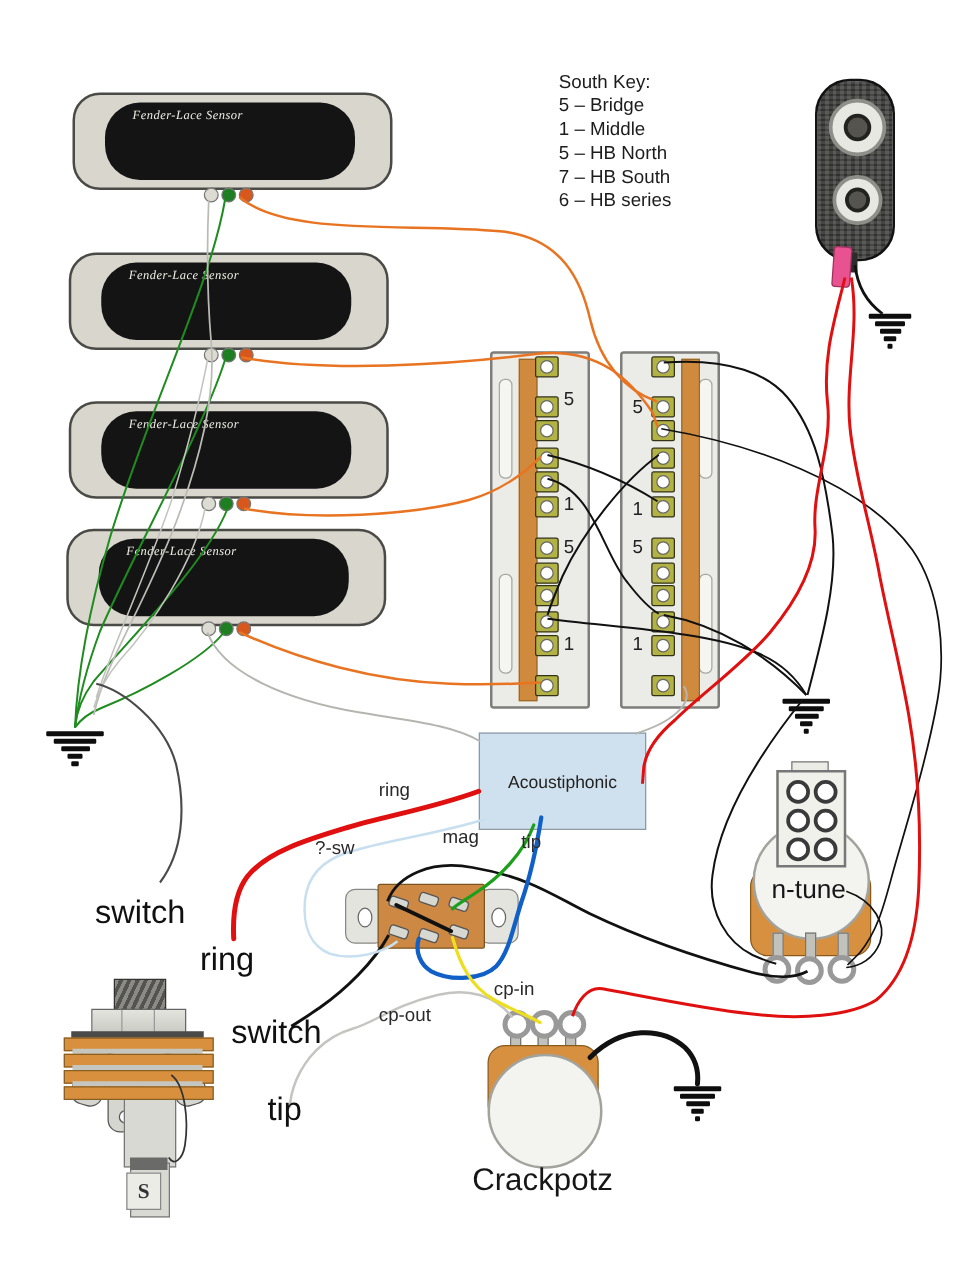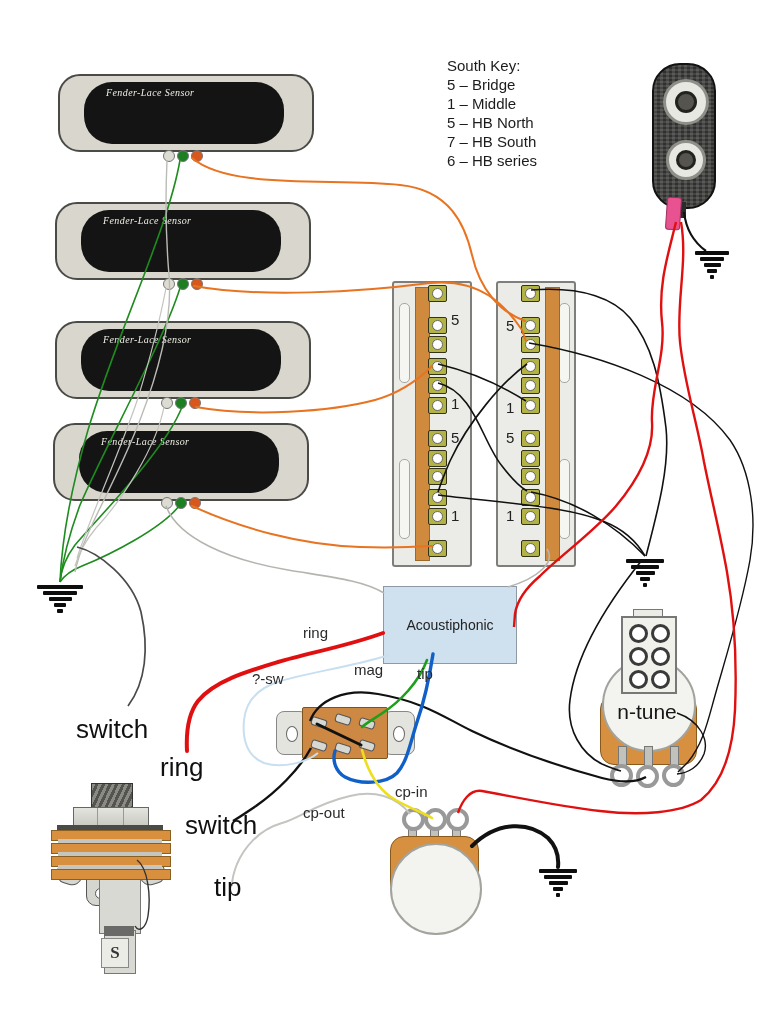--- a/index.html
+++ b/index.html
@@ -295,20 +295,21 @@
   <div class="potname" style="left:607px;top:700px;width:80px;font-size:21px">n-tune</div>
 
   <div class="stem" style="left:408px;top:824px;height:26px"></div>
   <div class="stem" style="left:430px;top:824px;height:26px"></div>
   <div class="stem" style="left:452px;top:824px;height:26px"></div>
   <div class="potbody" style="left:390px;top:836px;width:87px;height:60px"></div>
   <div class="potcircle" style="left:390px;top:843px;width:88px;height:88px"></div>
   <div class="ring" style="left:402px;top:808px"></div>
   <div class="ring" style="left:424px;top:808px"></div>
   <div class="ring" style="left:446px;top:808px"></div>
+  <div class="potname" style="left:374px;top:930px;width:120px;font-size:25px">Crackpotz</div>
 
   <div class="jlug" style="left:60px;top:839px;transform:rotate(16deg)">
       <div class="jhole"></div>
     </div>
   <div class="jlug" style="left:136px;top:839px;transform:rotate(-16deg)">
       <div class="jhole"></div>
     </div>
   <div class="jlug" style="left:86px;top:852px;width:26px;height:52px">
       <div class="jhole" style="left:8px"></div>
     </div>

